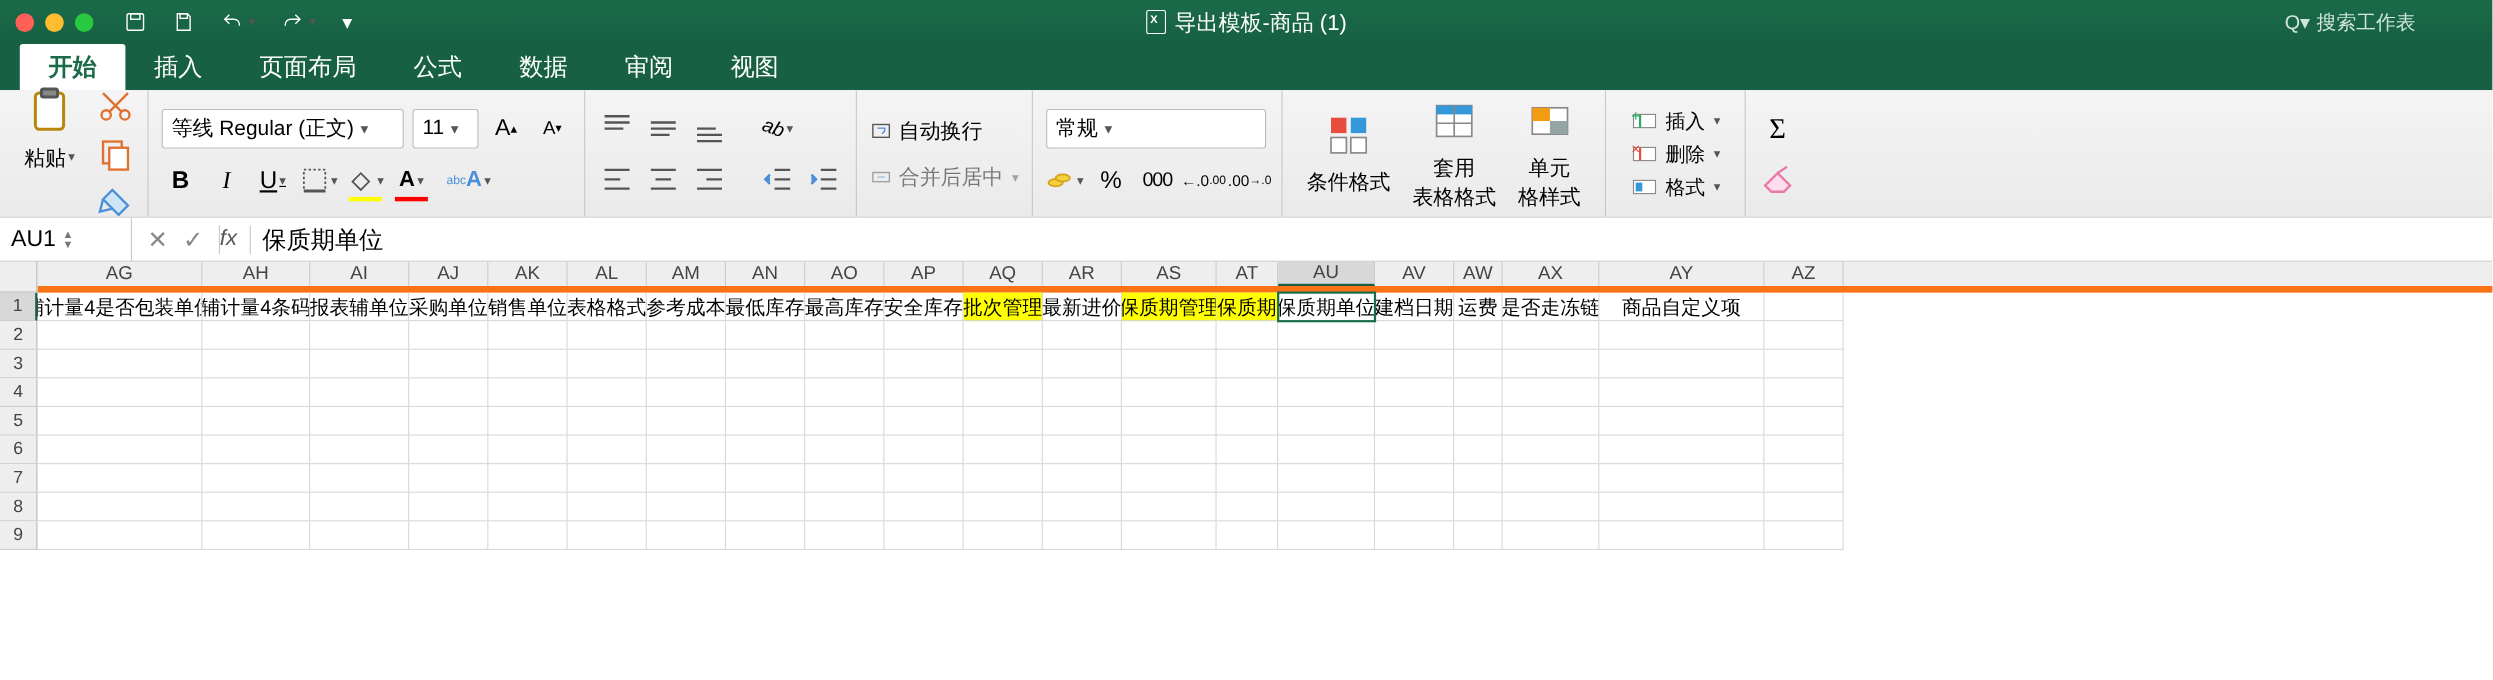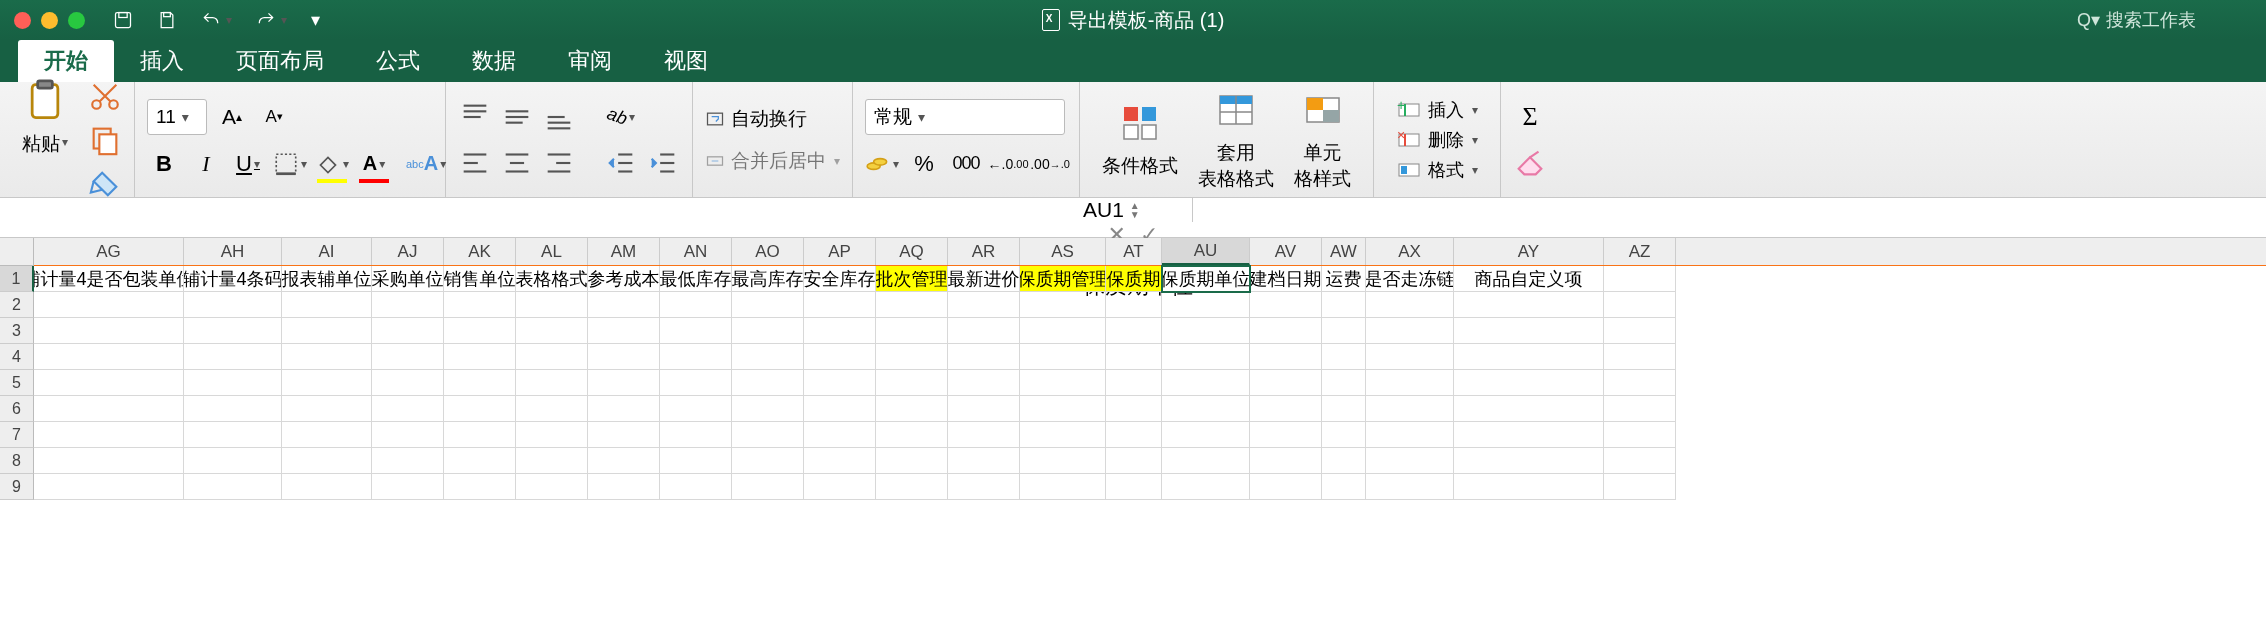--- a/index.html
+++ b/index.html
@@ -41,33 +41,33 @@
 .colorbar{position:absolute;bottom:-2px;left:2px;right:2px;height:4px;}
 .disabled{opacity:.5;}
 .mini-dd{font-size:12px;color:#555;margin-left:2px;}
 .small-row { display:flex; align-items:center; gap:6px; font-size:19px;text-align:right; }
 .small-ico{width:20px;height:20px;}
 .cells-col { display:flex; flex-direction:column; gap:6px; padding:0 10px;}
 .cells-row { display:flex; align-items:center; gap:6px; font-size:18px;}
 .cells-row svg{width:26px;height:20px;}
 
 
-.fbar { height:40px; border-bottom:1px solid #c8c8c8; display:flex; align-items:center; background:#fff;flex-direction:column; }
+.fbar { height:40px; border-bottom:1px solid #c8c8c8; display:flex; align-items:center; background:#fff; }
 .namebox { width:120px; height:40px; display:flex; align-items:center; padding:0 10px; font-size:21px; border-right:1px solid #c8c8c8; }
 .nbarrows{display:flex;flex-direction:column;margin-left:6px;font-size:10px;color:#777;line-height:9px;}
 .fbtns { display:flex; gap:14px; padding:0 14px; align-items:center;}
 .fbtns span{color:#888;font-size:22px;}
 .fx { font-style:italic; font-size:20px; color:#555; padding-right:12px;}
 .fval { font-size:22px; padding-left:10px;}
 .fbar-divider{width:1px;height:26px;background:#c8c8c8;}
 
 
 .grid-wrap { position:relative; }
 .corner { position:absolute; left:0; top:0; width:34px; height:28px; background:#eee; border-right:1px solid #bbb; border-bottom:1px solid #bbb;}
-.colheads { display:flex; margin-left:34px; height:28px; background:#eee; border-bottom:1px solid #f97316;}
+.colheads { display:flex; margin-left:34px; height:28px; background:#eee; border-bottom:6px solid #f97316;}
 .ch { border-right:1px solid #ccc; display:flex; align-items:center; justify-content:center; font-size:17px; color:#444; }
 .ch.sel { background:#d8d8d8; border-bottom:2px solid #176043;}
 .rows { }
 .gr { display:flex; height:26px; }
 .rh { width:34px; background:#eee; border-right:1px solid #bbb; border-bottom:1px solid #ccc; display:flex; align-items:center; justify-content:center; font-size:16px; color:#444;}
 .rh.sel{background:#d8d8d8;border-right:2px solid #176043;}
 .cell { border-right:1px solid #d8d8d8; border-bottom:1px solid #d8d8d8; display:flex; align-items:center; font-size:18px; padding:0 4px; overflow:hidden; white-space:nowrap; justify-content:center;}
 .cell.hl { background:#ffff00; }
 .cell.selcell { outline:2px solid #1a6b4a; outline-offset:-1px; z-index:2; position:relative; background:#fff;}
 </style>
@@ -161,20 +161,21 @@
               <path d="M4 10l6-6 10 10-6 6z" fill="#cde5f7"></path>
               <path d="M4 10l-2 8 8-2"></path>
             </svg>
           </div>
       </div>
     </div>
   </div>
 
   <div class="group">
     <div class="row">
+      <div class="ctrl dd" style="width:220px">等线 Regular (正文)</div>
       <div class="ctrl dd" style="width:60px">11</div>
       <div class="iconbtn" style="font-size:21px;">A<span style="font-size:12px;vertical-align:super;">▴</span></div>
       <div class="iconbtn" style="font-size:17px;">A<span style="font-size:11px;vertical-align:super;">▾</span></div>
     </div>
     <div class="row">
       <div class="iconbtn" style="font-weight:bold;font-size:22px;">B</div>
       <div class="iconbtn" style="font-style:italic;font-size:22px;font-family:serif;">I</div>
       <div class="iconbtn" style="text-decoration:underline;font-size:22px;">U<span class="mini-dd">▾</span></div>
       <div class="iconbtn">
           <svg class="ico" viewBox="0 0 24 24">

